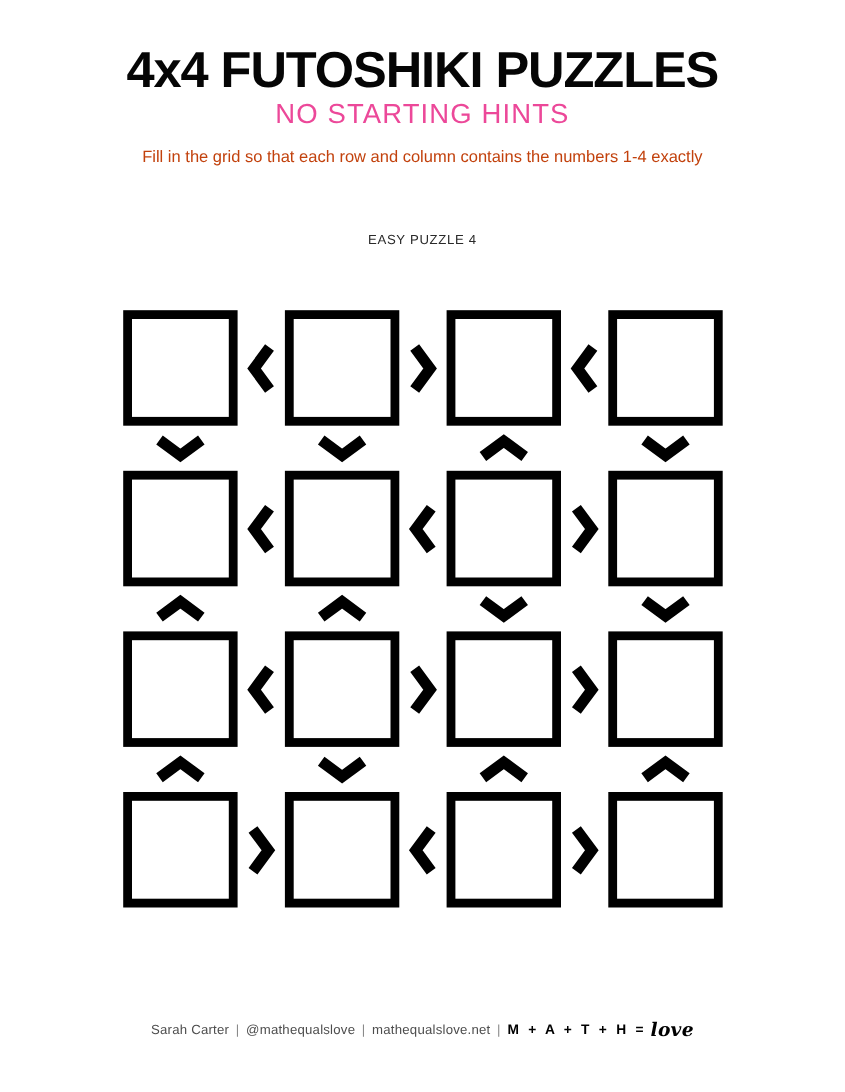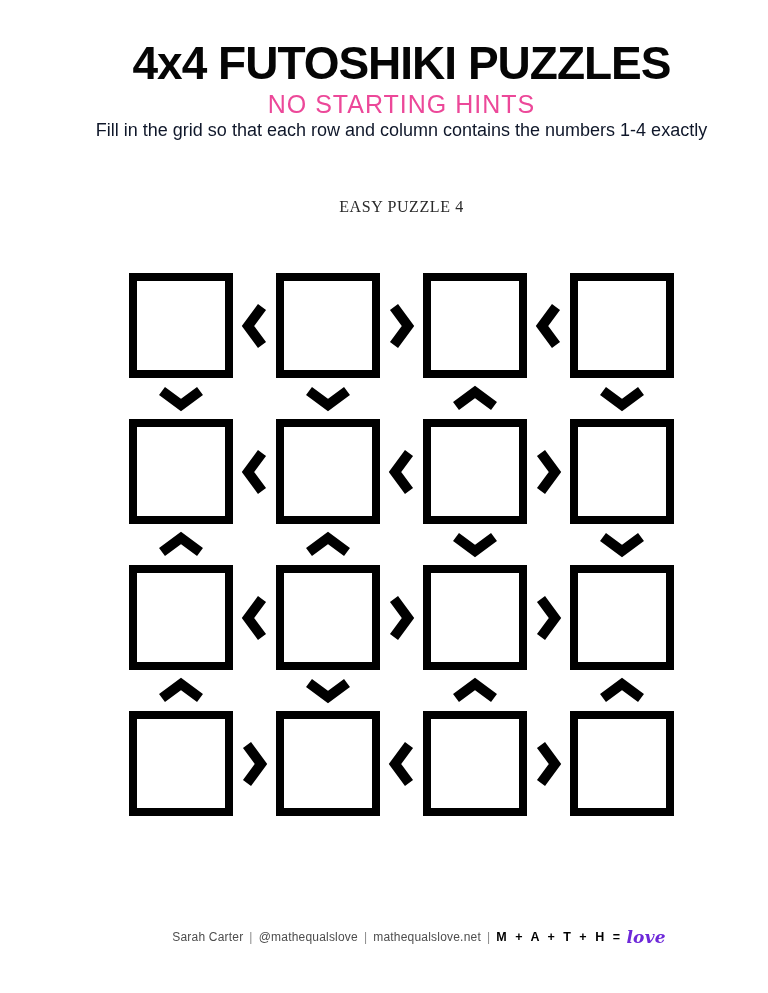--- a/index.html
+++ b/index.html
@@ -3,46 +3,46 @@
 <meta charset="utf-8">
 <style>
   * { margin: 0; padding: 0; box-sizing: border-box; }
   html, body { background: #ffffff; }
   body {
     width: 768px; height: 993px;
     font-family: "Liberation Sans", sans-serif;
     color: #000;
     overflow: hidden;
   }
-  .page { position: relative; width: 768px; height: 993px; text-align: center; padding-left: 35px; }
+  .page { position: relative; width: 768px; height: 993px; text-align: center; }
 
   .title {
     padding-top: 36px;
     font-size: 46px;
     font-weight: bold;
     letter-spacing: -1px;
     color: #050505;
   }
   .subtitle {
     font-size: 25px;
     font-weight: 400;
     letter-spacing: 1px;
     color: #ec4899;
   }
   .instructions {
-    font-size: 18px;
+    margin-top: 13px;
+    font-size: 15px;
     line-height: 22px;
-    color: #0f172a;
+    color: #c2410c;
   }
   .puzzle-label {
     margin-top: 57px;
-    font-size: 16px;
+    font-size: 12px;
     letter-spacing: 0.6px;
     color: #2a2a2a;
-    font-family: Liberation Serif, serif;
   }
 
   .grid {
     display: grid;
     justify-content: center;
     margin-top: 57px;
   }
   .cell {
     border: 8px solid #000;
     background: #fff;
@@ -228,15 +228,15 @@
       <div class="cell" style="grid-area: 7 / 5;"></div>
       <div class="sym" style="grid-area: 7 / 6;">
         <svg viewBox="0 0 27 46" width="27" height="46">
           <polyline points="6,4 20,23 6,42" fill="none" stroke="#000000" stroke-width="10" stroke-linecap="butt" stroke-linejoin="miter"></polyline>
         </svg>
       </div>
       <div class="cell" style="grid-area: 7 / 7;"></div>
     </div>
 
   <div class="footer">
-    <span>Sarah Carter</span><span class="sep">|</span><span>@mathequalslove</span><span class="sep">|</span><span>mathequalslove.net</span><span class="sep">|</span><span class="brand-math">M + A + T + H =</span><span class="brand-love" style="color: #6d28d9;">love</span>
+    <span>Sarah Carter</span><span class="sep">|</span><span>@mathequalslove</span><span class="sep">|</span><span>mathequalslove.net</span><span class="sep">|</span><span class="brand-math">M + A + T + H =</span><span class="brand-love" style="color: #000000;">love</span>
   </div>
 </div>
 
 </body></html>

